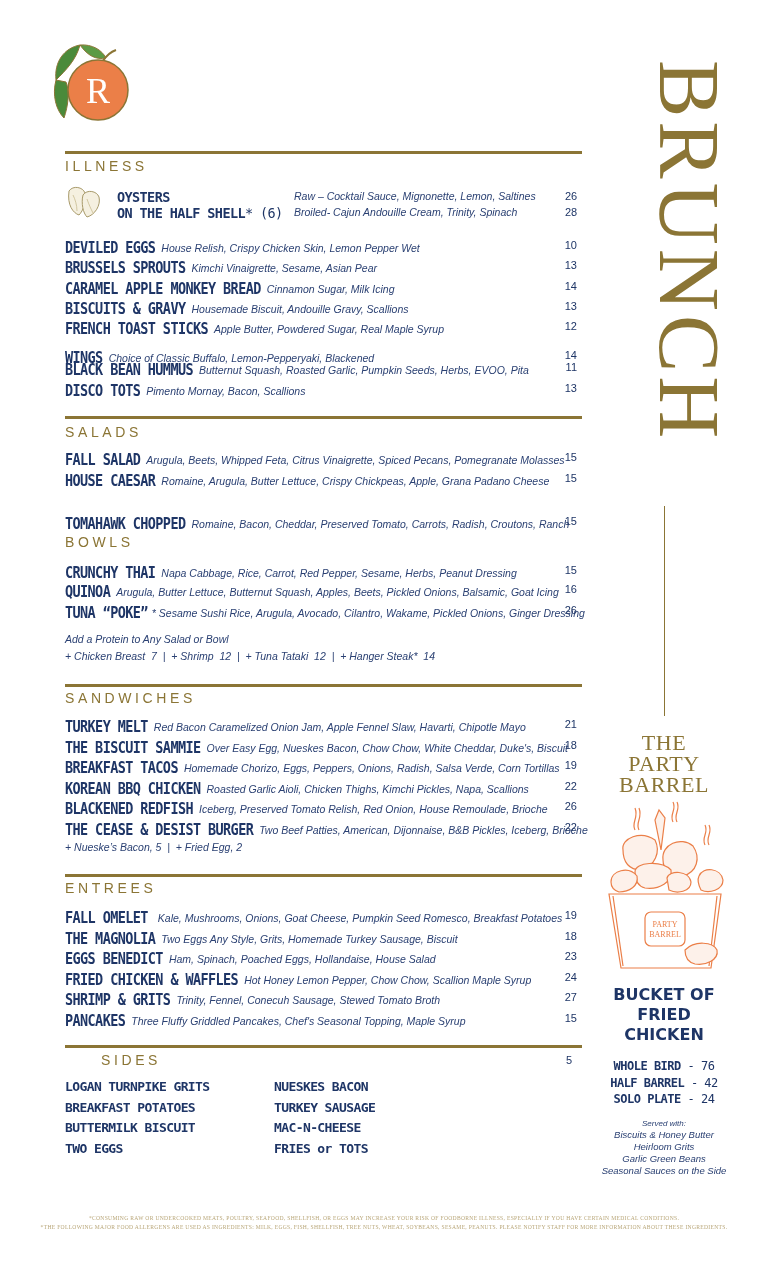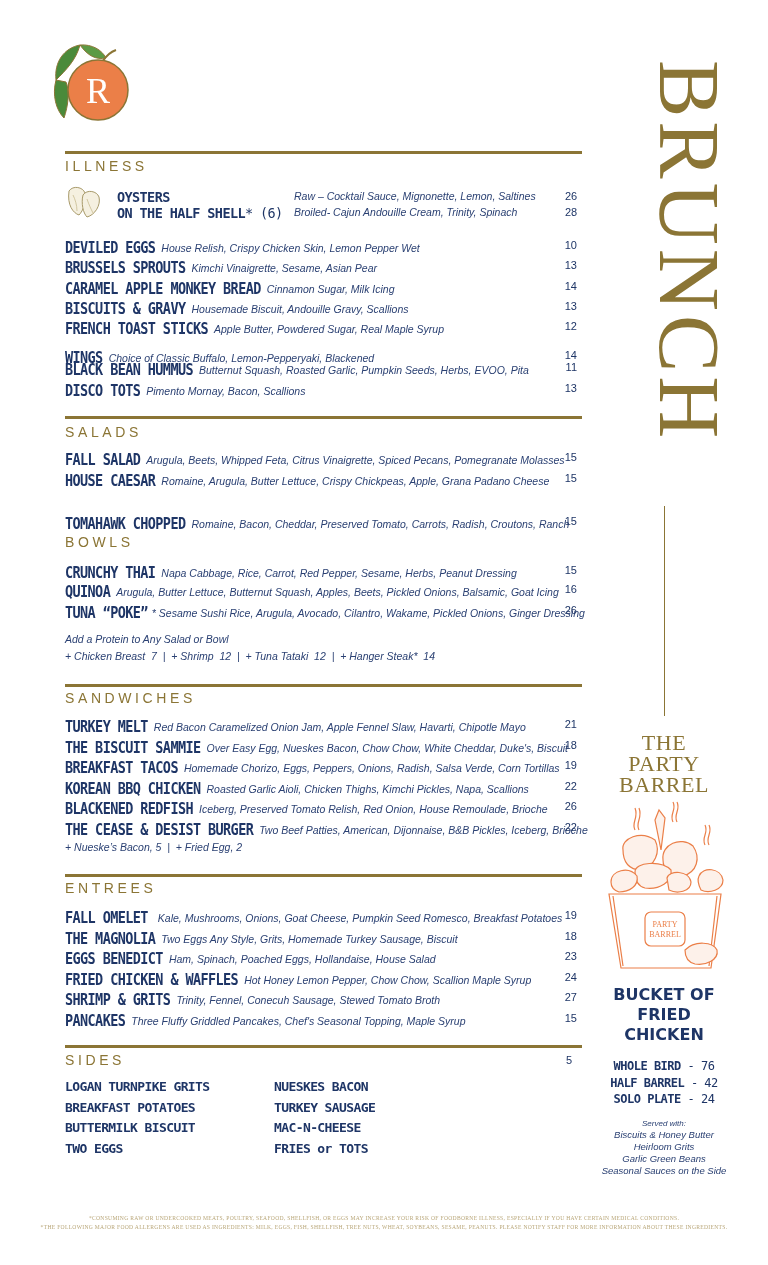--- a/index.html
+++ b/index.html
@@ -106,21 +106,21 @@
 <div class="rule" style="top:874px;"></div>
 <div class="sec-title" style="top:880px;">ENTREES</div>
 <div class="row" style="top:908px;"><span class="name">FALL OMELET</span><span class="desc" style="margin-left:10px;">Kale, Mushrooms, Onions, Goat Cheese, Pumpkin Seed Romesco, Breakfast Potatoes</span><span class="price">19</span></div>
 <div class="row" style="top:929px;"><span class="name">THE MAGNOLIA</span><span class="desc">Two Eggs Any Style, Grits, Homemade Turkey Sausage, Biscuit</span><span class="price">18</span></div>
 <div class="row" style="top:949px;"><span class="name">EGGS BENEDICT</span><span class="desc">Ham, Spinach, Poached Eggs, Hollandaise, House Salad</span><span class="price">23</span></div>
 <div class="row" style="top:970px;"><span class="name">FRIED CHICKEN &amp; WAFFLES</span><span class="desc">Hot Honey Lemon Pepper, Chow Chow, Scallion Maple Syrup</span><span class="price">24</span></div>
 <div class="row" style="top:990px;"><span class="name">SHRIMP &amp; GRITS</span><span class="desc">Trinity, Fennel, Conecuh Sausage, Stewed Tomato Broth</span><span class="price">27</span></div>
 <div class="row" style="top:1011px;"><span class="name">PANCAKES</span><span class="desc">Three Fluffy Griddled Pancakes, Chef's Seasonal Topping, Maple Syrup</span><span class="price">15</span></div>
 
 <div class="rule" style="top:1045px;"></div>
-<div class="sec-title" style="top:1052px;">SIDES</div>
+<div class="sec-title" style="top:1052px;margin-left:36px;">SIDES</div>
 <div style="position:absolute; left:566px; top:1054px; font-size:11px; color:#1E3566;">5</div>
 <div class="side-item" style="left:65px; top:1079px;">LOGAN TURNPIKE GRITS</div>
 <div class="side-item" style="left:65px; top:1100px;">BREAKFAST POTATOES</div>
 <div class="side-item" style="left:65px; top:1120px;">BUTTERMILK BISCUIT</div>
 <div class="side-item" style="left:65px; top:1141px;">TWO EGGS</div>
 <div class="side-item" style="left:274px; top:1079px;">NUESKES BACON</div>
 <div class="side-item" style="left:274px; top:1100px;">TURKEY SAUSAGE</div>
 <div class="side-item" style="left:274px; top:1120px;">MAC-N-CHEESE</div>
 <div class="side-item" style="left:274px; top:1141px;">FRIES or TOTS</div>
 

